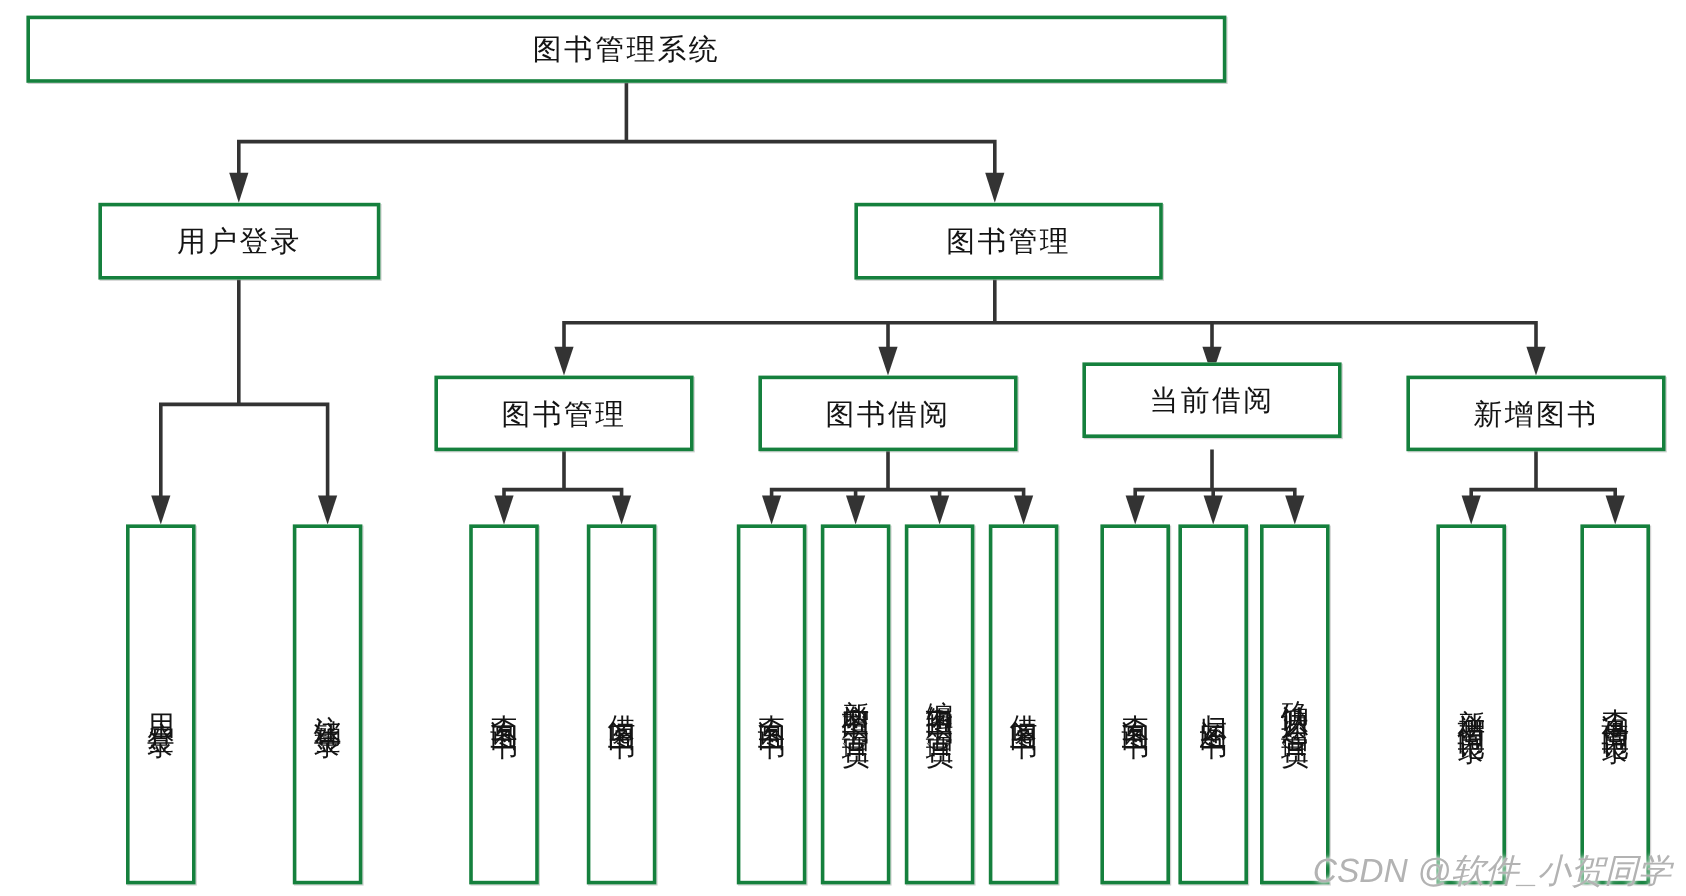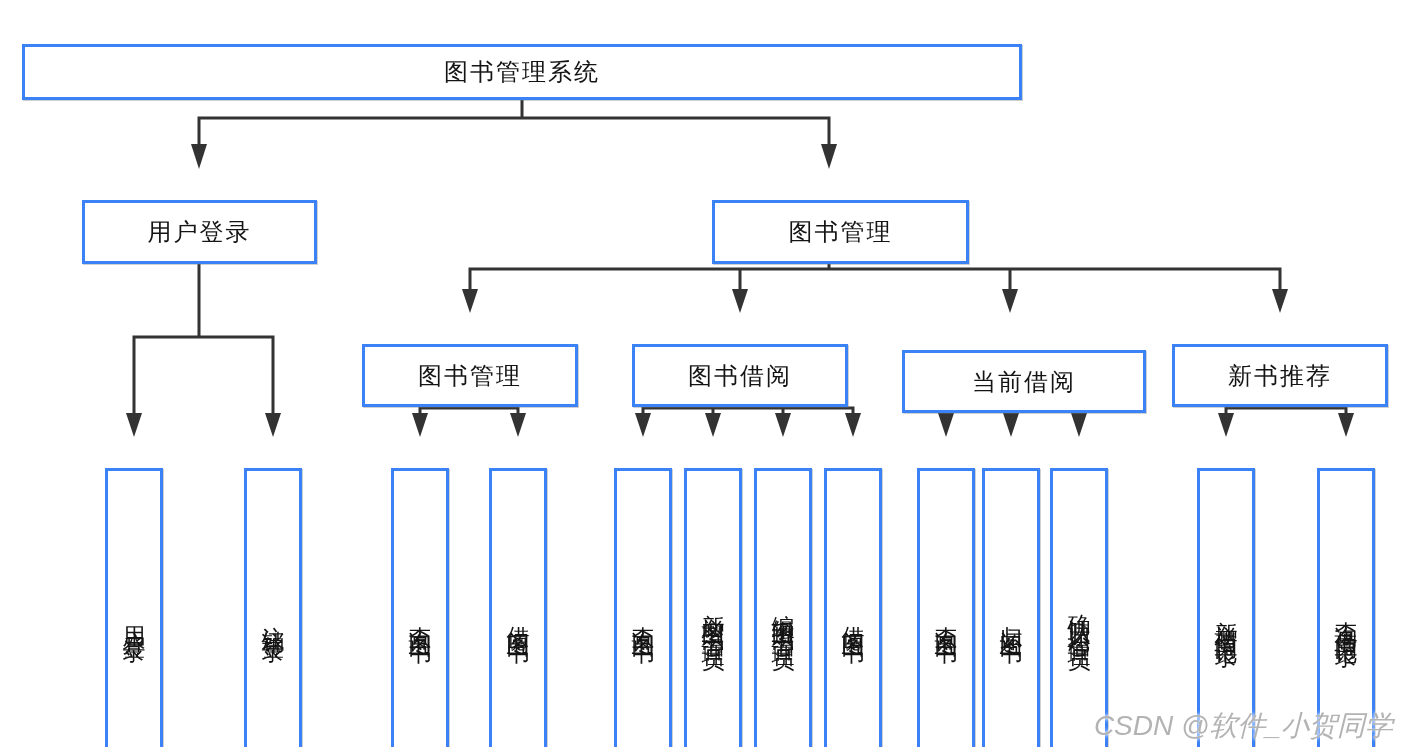--- a/index.html
+++ b/index.html
@@ -7,25 +7,24 @@
     position:relative;
     width:1405px;height:747px;
     background:#ffffff;
     font-family:"Liberation Sans","DejaVu Sans",sans-serif;
     overflow:hidden;
   }
   svg.wires{position:absolute;left:0;top:0;width:1405px;height:747px;}
   .box{
     position:absolute;
     background:#ffffff;
-    border:3px solid #3b82f6;
+    border:3px solid #15803d;
     box-sizing:border-box;
     display:flex;align-items:center;justify-content:center;
     box-shadow:1px 1px 0 rgba(120,120,120,0.35);
-    margin-top:31px;
   }
   .hbox .lbl{
     font-size:24px;
     letter-spacing:2px;
     color:#141414;
     white-space:nowrap;
   }
   .vbox .lbl{
     writing-mode:vertical-rl;
     text-orientation:mixed;
@@ -99,25 +98,25 @@
   <div class="box hbox" style="left:712px;top:169px;width:257px;height:64px">
     <span class="lbl">图书管理</span>
   </div>
 
   <div class="box hbox" style="left:362px;top:313px;width:216px;height:63px">
     <span class="lbl">图书管理</span>
   </div>
   <div class="box hbox" style="left:632px;top:313px;width:216px;height:63px">
     <span class="lbl">图书借阅</span>
   </div>
-  <div class="box hbox" style="left:902px;top:319px;width:244px;height:63px">
+  <div class="box hbox" style="left:902px;top:302px;width:216px;height:63px">
     <span class="lbl">当前借阅</span>
   </div>
   <div class="box hbox" style="left:1172px;top:313px;width:216px;height:63px">
-    <span class="lbl">新书推荐</span>
+    <span class="lbl">新增图书</span>
   </div>
 
   <div class="box vbox" style="left:105px;top:437px;width:58px;height:300px">
     <span class="lbl">用户登录</span>
   </div>
   <div class="box vbox" style="left:244px;top:437px;width:58px;height:300px">
     <span class="lbl">注销登录</span>
   </div>
 
   <div class="box vbox" style="left:391px;top:437px;width:58px;height:300px">

